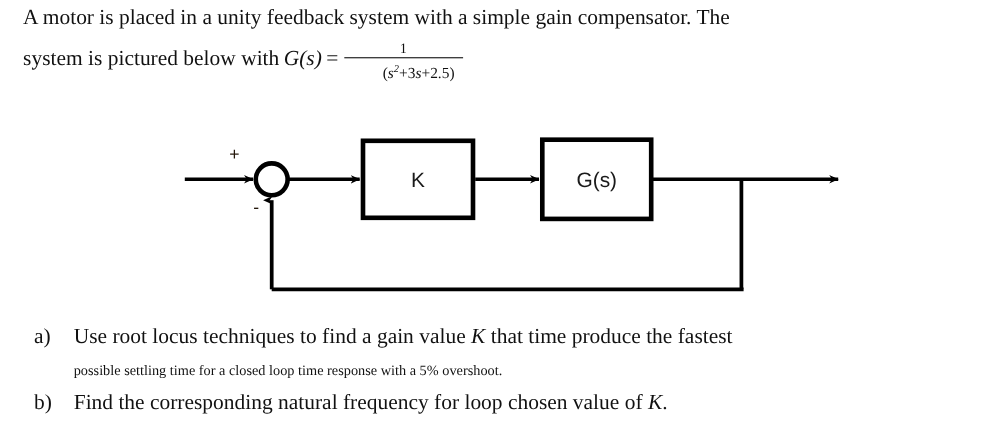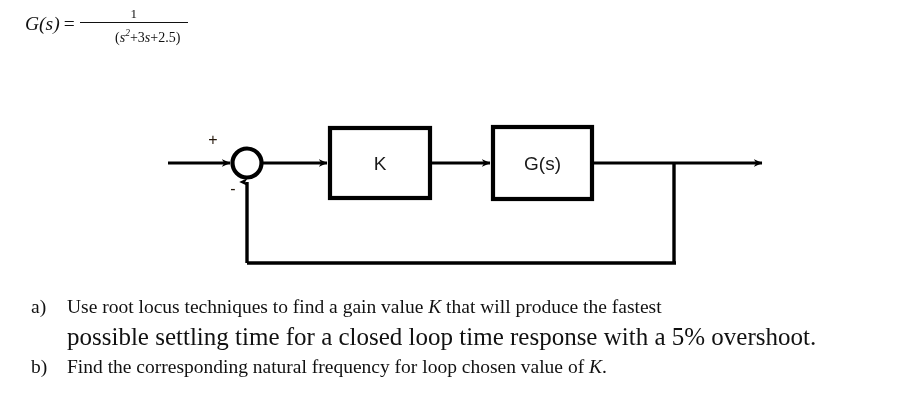--- a/index.html
+++ b/index.html
@@ -111,33 +111,35 @@
   }
   .q-marker {
     width: 36px;
     flex: 0 0 36px;
   }
   .q-body {
     flex: 1 1 auto;
   }
   .q-cont {
     padding-left: 36px;
-    font-size: 25px;
+    font-size: 13px;
     line-height: 30px;
     font-family: Liberation Serif, serif;
   }
   .ital { font-style: italic; }
 </style>
 </head>
 <body>
 
 <div id="problem-statement">
 
+  <div class="stmt-line stmt-line-1">A motor is placed in a unity feedback system with a simple gain compensator. The</div>
 
   <div class="stmt-line stmt-line-2">
+    <span>system is pictured below with</span>
     <span class="gs-italic">G(s)</span>
     <span class="eqsign">=</span>
     <span class="fraction">
       <span class="frac-num">1</span>
       <span class="frac-bar"></span>
       <span class="frac-den"><span class="upr">(</span><span>s</span><sup>2</sup><span class="upr">+3</span><span>s</span><span class="upr">+2.5)</span></span>
     </span>
   </div>
 </div>
 
@@ -177,21 +179,21 @@
   <line x1="676" y1="263" x2="247" y2="263" stroke="#000000" stroke-width="3.4"></line>
 
   <line x1="247" y1="263" x2="247" y2="182" stroke="#000000" stroke-width="3.4" marker-end="url(#arrowUp)"></line>
 </svg>
 </div>
 
 <div id="questions">
 
   <div class="q-row">
     <span class="q-marker">a)</span>
-    <span class="q-body"><span>Use root locus techniques to find a gain value </span><span class="ital">K</span><span> that will produce the fastest</span></span>
+    <span class="q-body"><span>Use root locus techniques to find a gain value </span><span class="ital">K</span><span> that time produce the fastest</span></span>
   </div>
   <div class="q-cont">possible settling time for a closed loop time response with a 5% overshoot.</div>
 
   <div class="q-row">
     <span class="q-marker">b)</span>
     <span class="q-body"><span>Find the corresponding natural frequency for loop chosen value of </span><span class="ital">K</span><span>.</span></span>
   </div>
 
 </div>
 

